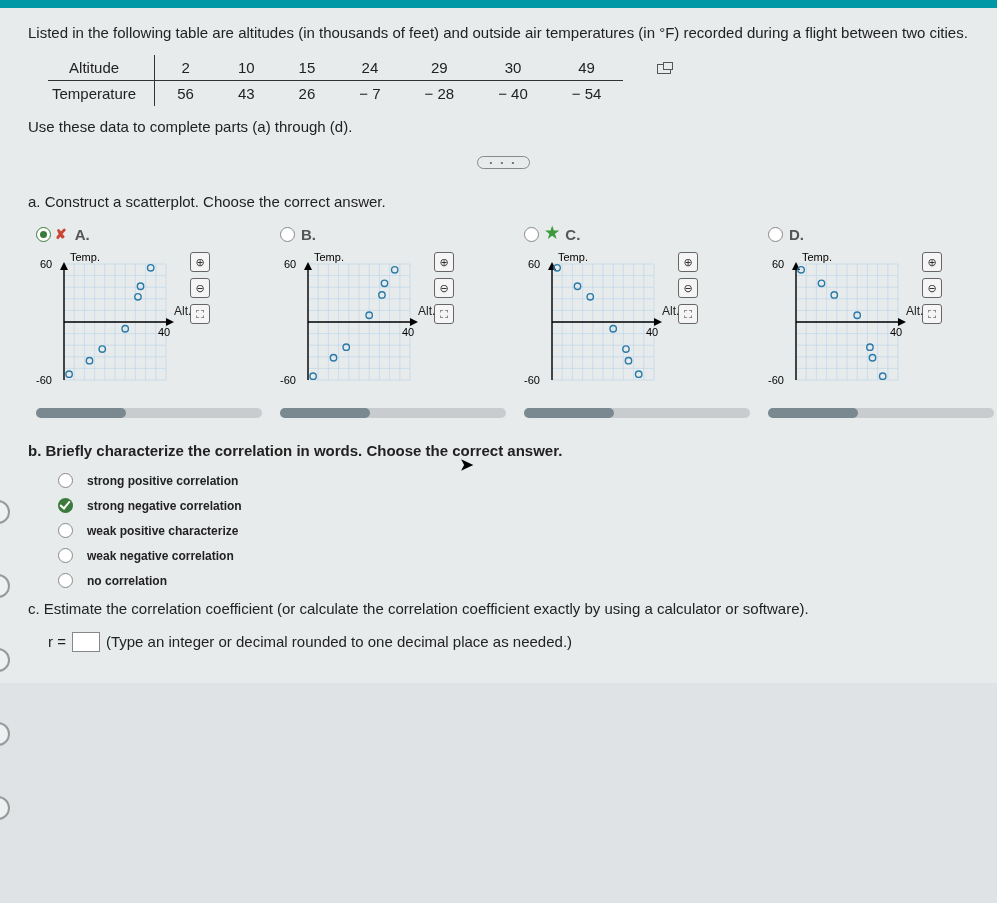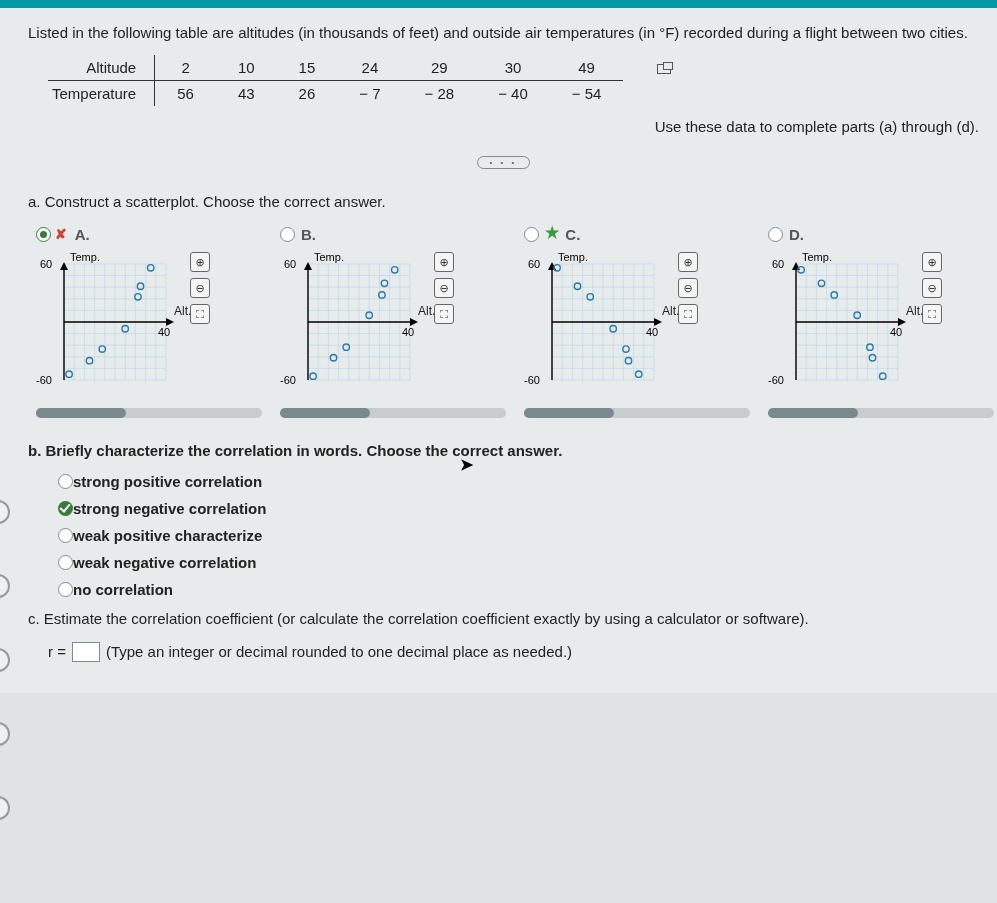--- a/index.html
+++ b/index.html
@@ -21,25 +21,25 @@
   .data-table {
     border-collapse: collapse;
     margin: 8px 0 12px 20px;
     font-size: 15px;
   }
   .data-table td {
     padding: 4px 22px;
     text-align: center;
     white-space: nowrap;
   }
-  .data-table td:first-child { text-align: right; padding-left: 4px; padding-right: 18px; border-right: 1px solid #333; margin-top: 28px; }
+  .data-table td:first-child { text-align: center; padding-left: 4px; padding-right: 18px; border-right: 1px solid #333; margin-top: 28px; }
   .data-table tr:first-child td { border-bottom: 1px solid #333; }
   .popup-icon { display:inline-block; width:14px; height:10px; border:1px solid #555; position: relative; vertical-align: middle; margin-left: 12px; }
   .popup-icon::after { content:''; position:absolute; top:-3px; right:-3px; width:8px; height:6px; border:1px solid #555; background:#e8ebec; }
-  .instr { margin: 8px 0 16px 0; text-align: right; }
+  .instr { margin: 8px 0 16px 0; }
   .dots-divider { text-align:center; margin: 6px 0 24px 0; }
   .dots {
     display:inline-block; border:1px solid #888; border-radius: 10px;
     padding: 1px 12px; font-size: 8px; letter-spacing: 3px; color:#666;
   }
   .section-label { margin: 10px 0 14px 0; }
   .choices { display:flex; gap: 18px; margin-left: 8px; }
   .choice { flex: 0 0 auto; position: relative; width: 226px; }
   .choice-header { display:flex; align-items:center; gap:6px; font-weight:bold; margin-bottom:4px; height:20px; }
   .radio {
@@ -65,21 +65,21 @@
   }
   .scrollbar-h {
     height:10px; background:#c8cccf; border-radius:5px; margin-top:10px;
     position:relative; width:100%;
   }
   .scrollbar-h .thumb {
     position:absolute; left:0; top:0; height:10px; width:40%;
     background:#7a8890; border-radius:5px;
   }
   .partb { margin-top: 24px; font-weight: bold; }
-  .opt-row { display:flex; align-items:center; margin: 10px 0 10px 30px; font-size:15px;text-align:center; }
+  .opt-row { display:flex; align-items:center; gap:14px; margin: 10px 0 10px 30px; font-size:12px;text-align:center; }
   .check-correct {
     width:15px; height:15px; border-radius:50%; background:#3a7a3a;
     position:relative; flex:0 0 auto;
   }
   .check-correct::after {
     content:''; position:absolute; left:4px; top:1px; width:4px; height:8px;
     border-right:2px solid #fff; border-bottom:2px solid #fff; transform:rotate(40deg);
   }
   .partc { margin-top: 0; line-height:1.5; }
   .eq-row { margin-top: 10px; display:flex; align-items:center; gap:6px; margin-left: 20px; }

